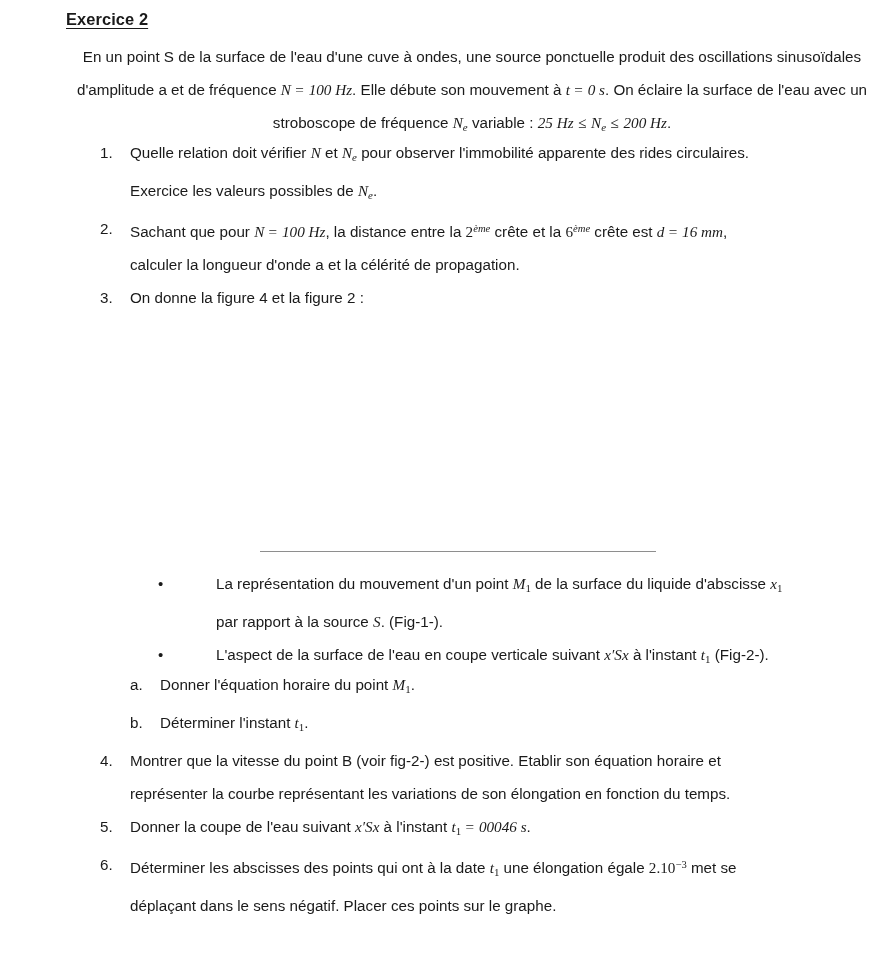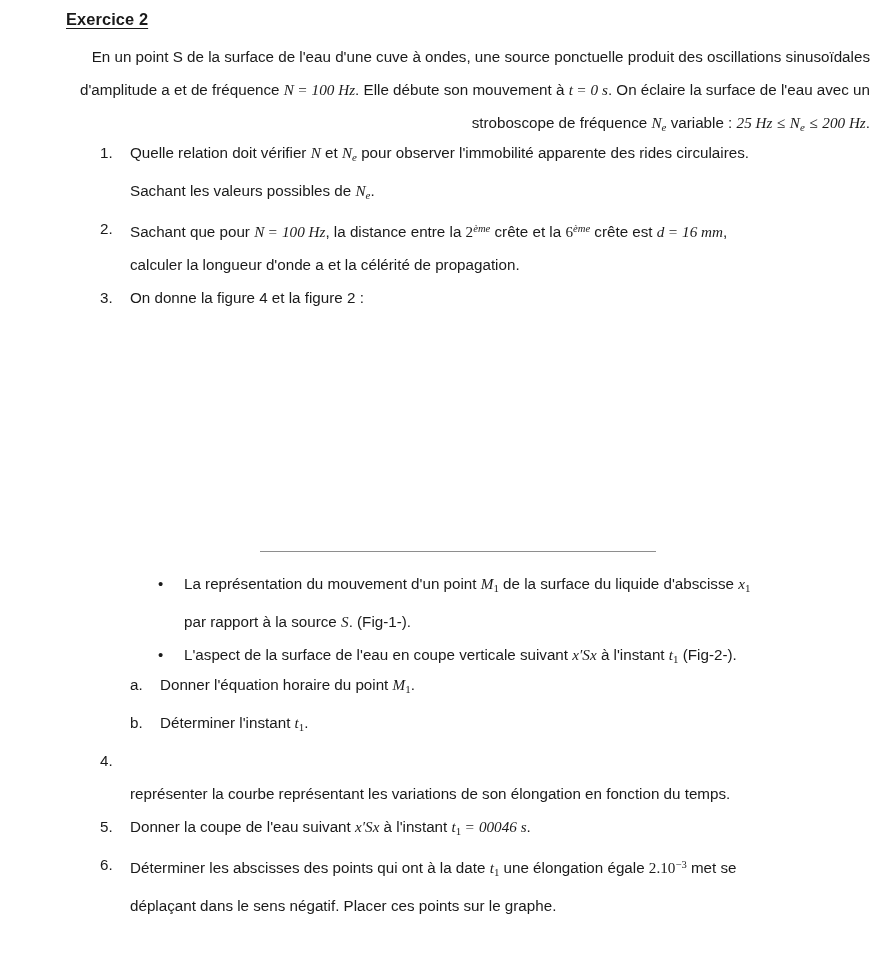--- a/index.html
+++ b/index.html
@@ -30,25 +30,25 @@
     left: 66px;
     top: 10px;
     font-weight: bold;
     font-size: 16.4px;
     text-decoration: underline;
     text-underline-offset: 3px;
     letter-spacing: .1px;
   }
   .intro {
     position: absolute;
-    left: 58px;
+    left: 66px;
     top: 40px;
     width: 812px;
     line-height: 33px;
-    text-align: right;
+    text-align: center;
   }
 
   
   .olist {
     position: absolute;
     left: 100px;
     top: 136px;
     width: 782px;
   }
   .olist2 {
@@ -92,21 +92,21 @@
     display: flex;
     align-items: flex-start;
     line-height: 33px;
   }
   .bul .dot {
     flex: 0 0 26px;
     width: 26px;
     font-size: 15px;
     line-height: 33px;
   }
-  .bul .body { flex: 1 1 auto; }
+  .bul .body { flex: 1 1 auto; margin-left: 32px; }
 
   
   .it { font-family: "Liberation Serif", serif; font-style: italic; }
   .rm { font-family: "Liberation Serif", serif; font-style: normal; }
   .num { font-family: "Liberation Serif", serif; font-style: normal; }
   .sub { font-size: .72em; vertical-align: -0.28em; font-family: "Liberation Serif", serif; font-style: italic; }
   .subr { font-size: .72em; vertical-align: -0.28em; font-family: "Liberation Serif", serif; font-style: normal; }
   .sup { font-size: .70em; vertical-align: 0.46em; font-family: "Liberation Serif", serif; font-style: italic; text-align: right; }
   .supr { font-size: .70em; vertical-align: 0.46em; font-family: "Liberation Serif", serif; font-style: normal; }
   .sp { letter-spacing: .5px; }
@@ -140,21 +140,21 @@
   <div class="intro">
     <span>En un point S de la surface de l'eau d'une cuve à ondes, une source ponctuelle produit des oscillations sinusoïdales d'amplitude a et de fréquence </span><span class="it">N</span><span class="rm sp"> = </span><span class="it">100 Hz</span><span>. Elle débute son mouvement à </span><span class="it">t</span><span class="rm sp"> = </span><span class="it">0 s</span><span>. On éclaire la surface de l'eau avec un stroboscope de fréquence </span><span class="it">N</span><span class="sub">e</span><span> variable : </span><span class="it">25 Hz</span><span class="rm sp"> ≤ </span><span class="it">N</span><span class="sub">e</span><span class="rm sp"> ≤ </span><span class="it">200 Hz</span><span>.</span>
   </div>
 
   <div class="olist">
 
     <div class="li">
       <div class="marker">1.</div>
       <div class="body">
         <span>Quelle relation doit vérifier </span><span class="it">N</span><span> et </span><span class="it">N</span><span class="sub">e</span><span> pour observer l'immobilité apparente des rides circulaires.</span><br>
-        <span>Sachant les valeurs possibles de </span><span class="it">N</span><span class="sub">e</span><span>.</span>
+        <span>Exercice les valeurs possibles de </span><span class="it">N</span><span class="sub">e</span><span>.</span>
       </div>
     </div>
 
     <div class="li">
       <div class="marker">2.</div>
       <div class="body">
         <span>Sachant que pour </span><span class="it">N</span><span class="rm sp"> = </span><span class="it">100 Hz</span><span>, la distance entre la </span><span class="num">2</span><span class="sup">ème</span><span> crête et la </span><span class="num">6</span><span class="sup">ème</span><span> crête est </span><span class="it">d</span><span class="rm sp"> = </span><span class="it">16 mm</span><span>,</span><br>
         <span>calculer la longueur d'onde a et la célérité de propagation.</span>
       </div>
     </div>
@@ -283,21 +283,21 @@
         <span>Déterminer l'instant </span><span class="it">t</span><span class="subr">1</span><span>.</span>
       </div>
     </div>
   </div>
 
   <div class="olist2">
 
     <div class="li">
       <div class="marker">4.</div>
       <div class="body">
-        <br>
+        <span>Montrer que la vitesse du point B (voir fig-2-) est positive. Etablir son équation horaire et</span><br>
         <span>représenter la courbe représentant les variations de son élongation en fonction du temps.</span>
       </div>
     </div>
 
     <div class="li">
       <div class="marker">5.</div>
       <div class="body">
         <span>Donner la coupe de l'eau suivant </span><span class="it">x′Sx</span><span> à l'instant </span><span class="it">t</span><span class="subr">1</span><span class="rm sp"> = </span><span class="it">00046 s</span><span>.</span>
       </div>
     </div>

